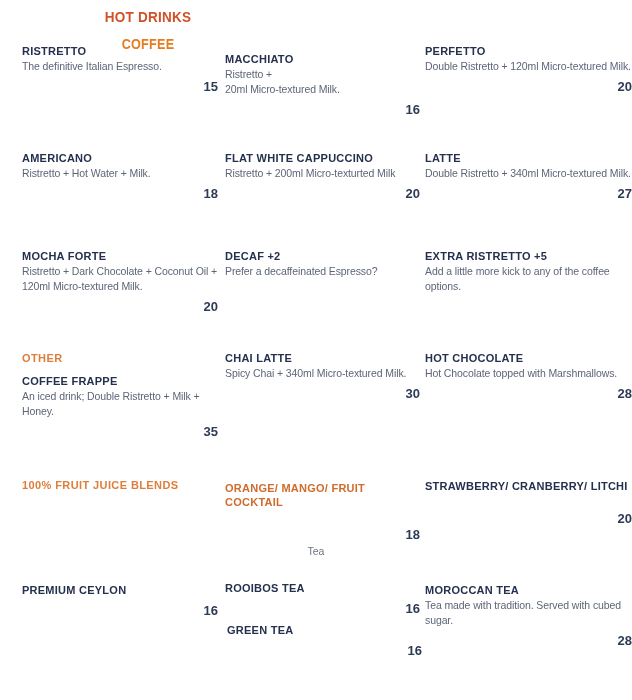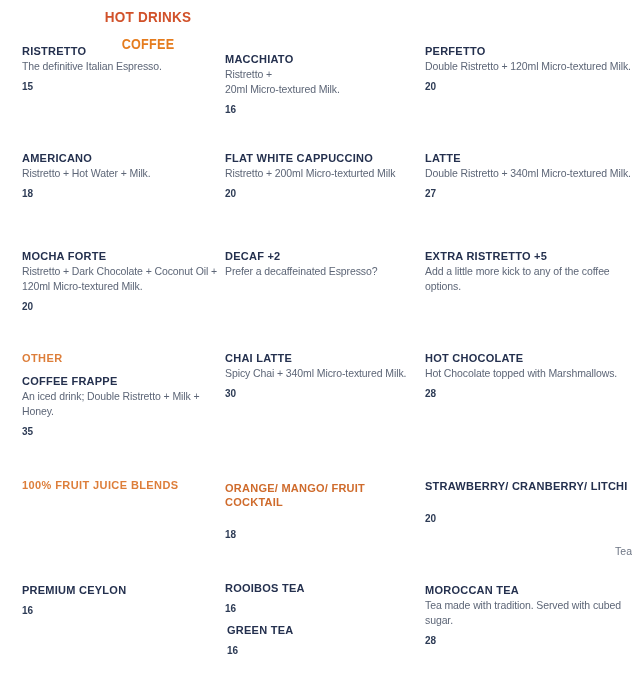--- a/index.html
+++ b/index.html
@@ -14,43 +14,43 @@
   .item-name{
     font-size:11px;font-weight:700;color:var(--title_navy);
     letter-spacing:.25px;line-height:14px;
   }
   .item-desc{
     font-size:10.5px;color:var(--desc_gray);
     letter-spacing:-.1px;line-height:15px;margin-top:1px;
     white-space:pre-line;
   }
   .item-price{
-    font-size:10px;font-weight:700;color:var(--price_navy);
-    margin-top:6px;line-height:14px;
+    font-size:13px;font-weight:700;color:var(--price_navy);
+    margin-top:6px;line-height:14px;text-align:right;
   }
   .item-price.gap{margin-top:19px;}
   .item-price.solo{margin-top:7px;}
   .section-label{
     font-size:11px;font-weight:700;color:var(--section_orange);
     letter-spacing:.4px;line-height:14px;
   }
   .item-name.orange{color:var(--juice_orange);}
   .menu-header{
     position:absolute;left:38px;top:8px;width:220px;text-align:center;
   }
   .menu-header .line1{
     font-size:15px;font-weight:700;color:var(--accent_red);
     letter-spacing:.3px;transform:scaleX(.9);transform-origin:center;
   }
   .menu-header .line2{
     font-size:14px;font-weight:700;color:var(--accent_orange);
     letter-spacing:.3px;margin-top:11px;transform:scaleX(.9);transform-origin:center;
   }
   .tea-divider{
-    position:absolute;left:0;top:545px;width:632px;text-align:right;
+    position:absolute;left:0;top:545px;width:632px;text-align:center;
     font-size:10.5px;color:var(--tea_gray);
   }
 </style>
 </head>
 <body>
 
 <div class="menu-page">
 
   <div class="menu-header">
     <div class="line1">HOT DRINKS</div>

